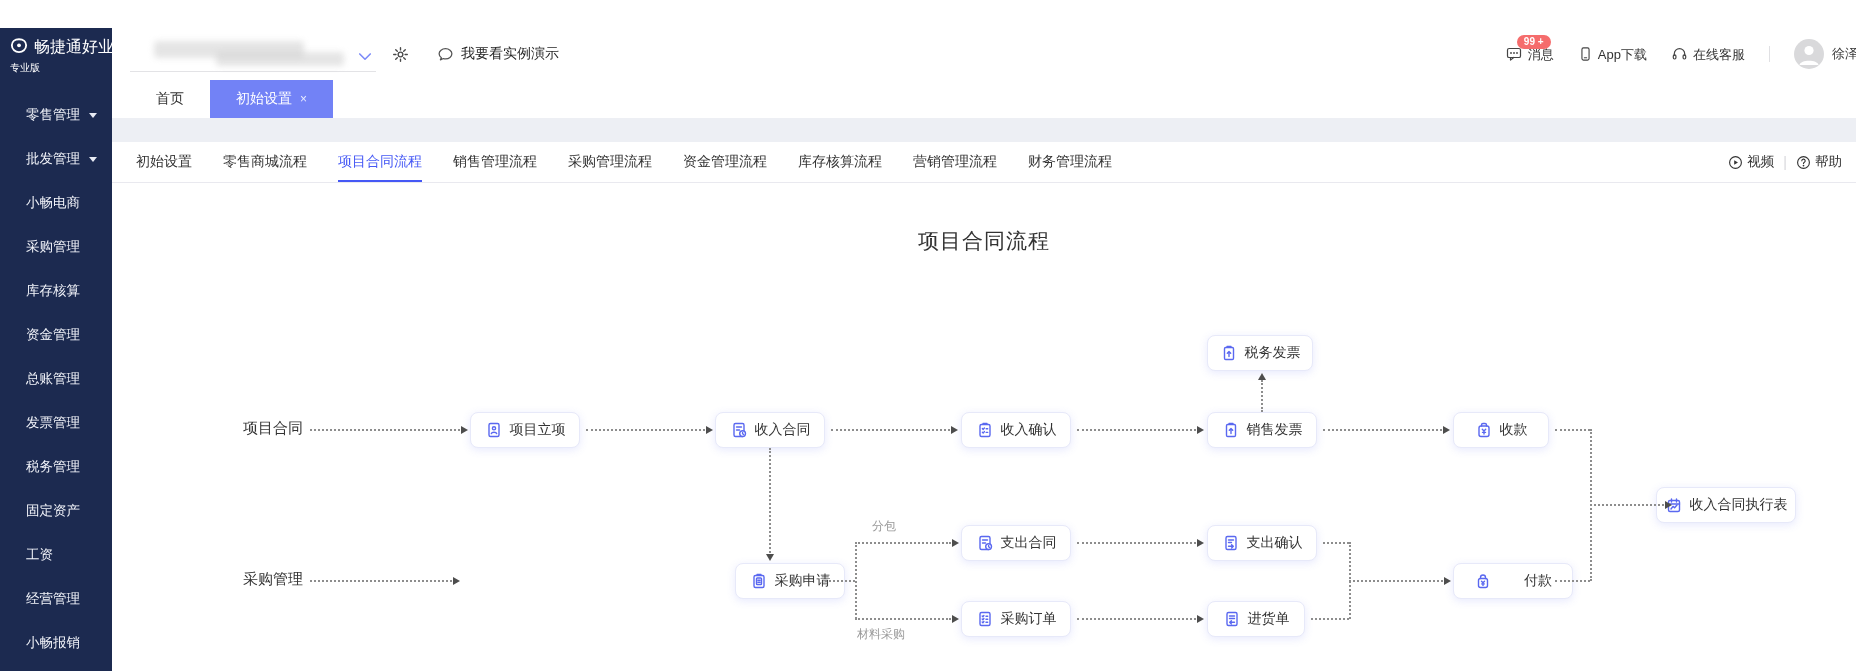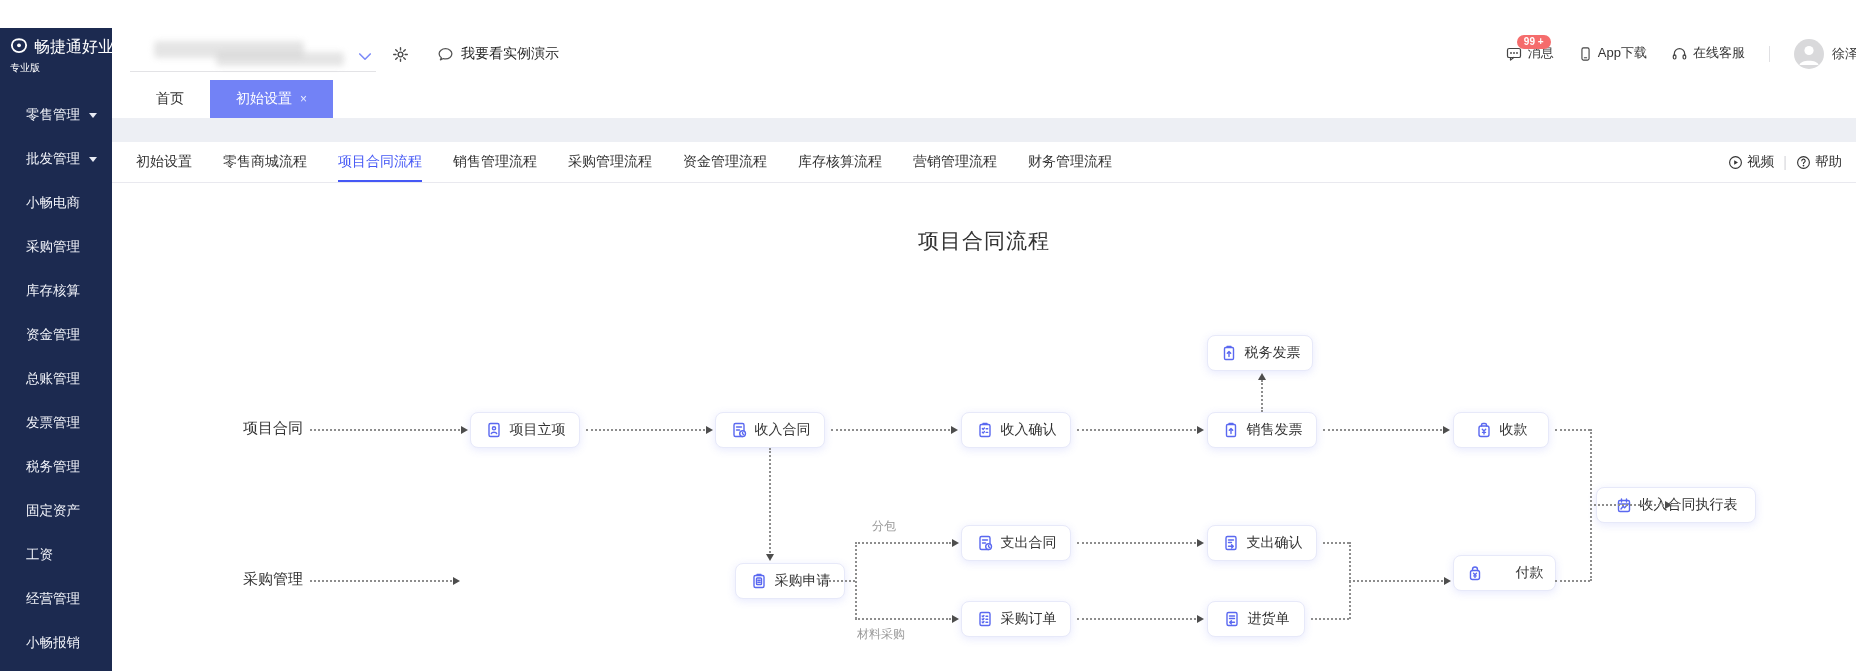--- a/index.html
+++ b/index.html
@@ -22,21 +22,21 @@
 
   .topbar { height:52px; background:#fff; position:relative; display:flex; align-items:center; }
   .org-select { position:absolute; left:18px; top:8px; width:246px; height:36px; border-bottom:1px solid #e3e3e6; cursor:pointer; }
   .redact { position:absolute; background:#cfcfcf; opacity:.55; border-radius:4px; filter:blur(3px); }
   .r1 { left:24px; top:5px; width:150px; height:17px; }
   .r2 { left:86px; top:16px; width:128px; height:14px; }
   .sel-chevron { position:absolute; right:4px; top:12px; }
   .tb-icon-btn { position:absolute; top:18px; cursor:pointer; line-height:0; }
   .demo-link { position:absolute; left:325px; top:0; height:52px; display:flex; align-items:center; gap:7px; font-size:14px; color:#262626; cursor:pointer; }
   .tb-right { position:absolute; right:0; top:0; height:52px; display:flex; align-items:center; gap:24px; padding-right:0; }
-  .tb-item { display:flex; gap:5px; font-size:13px; color:#333; cursor:pointer; position:relative; line-height:1; }
+  .tb-item { display:flex; align-items:center; gap:5px; font-size:13px; color:#333; cursor:pointer; position:relative; line-height:1; }
   .badge { position:absolute; top:-11px; left:11px; background:#F56C6C; color:#fff; font-size:10px; font-weight:bold; padding:2px 7px; border-radius:9px; white-space:nowrap; }
   .tb-divider { width:1px; height:16px; background:#e0e0e3; }
   .user { display:flex; align-items:center; gap:8px; width:62px; overflow:hidden; flex-shrink:0; cursor:pointer; }
   .avatar { width:30px; height:30px; border-radius:50%; background:#d9d9db; flex-shrink:0; }
   .user-name { font-size:13px; color:#333; white-space:nowrap; }
 
   .tabrow { height:38px; background:#fff; display:flex; align-items:stretch; padding-left:18px; }
   .wtab { display:flex; align-items:center; padding:0 26px; font-size:14px; color:#333; cursor:pointer; }
   .wtab.active { background:#7282F6; color:#fff; gap:8px; }
   .wtab .close { font-size:12px; color:#e8ebff; cursor:pointer; }
@@ -295,21 +295,21 @@
             <span>税务发票</span>
           </div>
           <div class="node" style="left:1341px; top:229px; width:96px;">
             <svg width="18" height="18" viewBox="0 0 18 18" fill="none" stroke="#5A68F0" stroke-width="1.4" stroke-linecap="round" stroke-linejoin="round">
                 <rect x="4" y="5" width="10" height="10.5" rx="2"></rect>
                 <path d="M6.5 5V4a1.5 1.5 0 0 1 1.5-1.5h2A1.5 1.5 0 0 1 11.5 4v1"></path>
                 <path d="M7.3 8.3L9 10l1.7-1.7M9 10v3M7.5 11.4h3"></path>
               </svg>
             <span>收款</span>
           </div>
-          <div class="node" style="left:1484px; top:304px; width:160px;">
+          <div class="node" style="left:1544px; top:304px; width:140px;">
             <svg width="18" height="18" viewBox="0 0 18 18" fill="none" stroke="#5A68F0" stroke-width="1.4" stroke-linecap="round" stroke-linejoin="round">
                 <rect x="3.5" y="4.5" width="11" height="11" rx="1.5"></rect>
                 <path d="M6.5 3v3M11.5 3v3M3.5 8h11"></path>
                 <path d="M6 13l2-2.6 1.6 1.4 2.4-2.8"></path>
               </svg>
             <span>收入合同执行表</span>
           </div>
 
           <div class="node" style="left:623px; top:380px; width:110px;">
             <svg width="18" height="18" viewBox="0 0 18 18" fill="none" stroke="#5A68F0" stroke-width="1.4" stroke-linecap="round" stroke-linejoin="round">
@@ -345,21 +345,21 @@
             <span>采购订单</span>
           </div>
           <div class="node" style="left:1095px; top:418px; width:98px;">
             <svg width="18" height="18" viewBox="0 0 18 18" fill="none" stroke="#5A68F0" stroke-width="1.4" stroke-linecap="round" stroke-linejoin="round">
                 <rect x="4" y="2.5" width="10" height="13" rx="1.5"></rect>
                 <path d="M6.5 6h5M6.5 8.5h5"></path>
                 <path d="M11.5 12.3H6.9M8.4 10.7l-1.7 1.6 1.7 1.6"></path>
               </svg>
             <span>进货单</span>
           </div>
-          <div class="node" style="left:1341px; top:372px; width:103px;gap:32px;">
+          <div class="node" style="left:1341px; top:380px; width:120px;gap:32px;">
             <svg width="18" height="18" viewBox="0 0 18 18" fill="none" stroke="#5A68F0" stroke-width="1.4" stroke-linecap="round" stroke-linejoin="round">
                 <rect x="4.5" y="6.5" width="9" height="9" rx="2"></rect>
                 <path d="M6.5 6.5v-1a2.5 2.5 0 0 1 5 0v1"></path>
                 <path d="M7.5 9.3L9 10.8l1.5-1.5M9 10.8v2.6M7.7 11.9h2.6"></path>
               </svg>
             <span>付款</span>
           </div>
 
           <div class="edge-label" style="left:760px; top:335px;">分包</div>
           <div class="edge-label" style="left:745px; top:443px;">材料采购</div>

